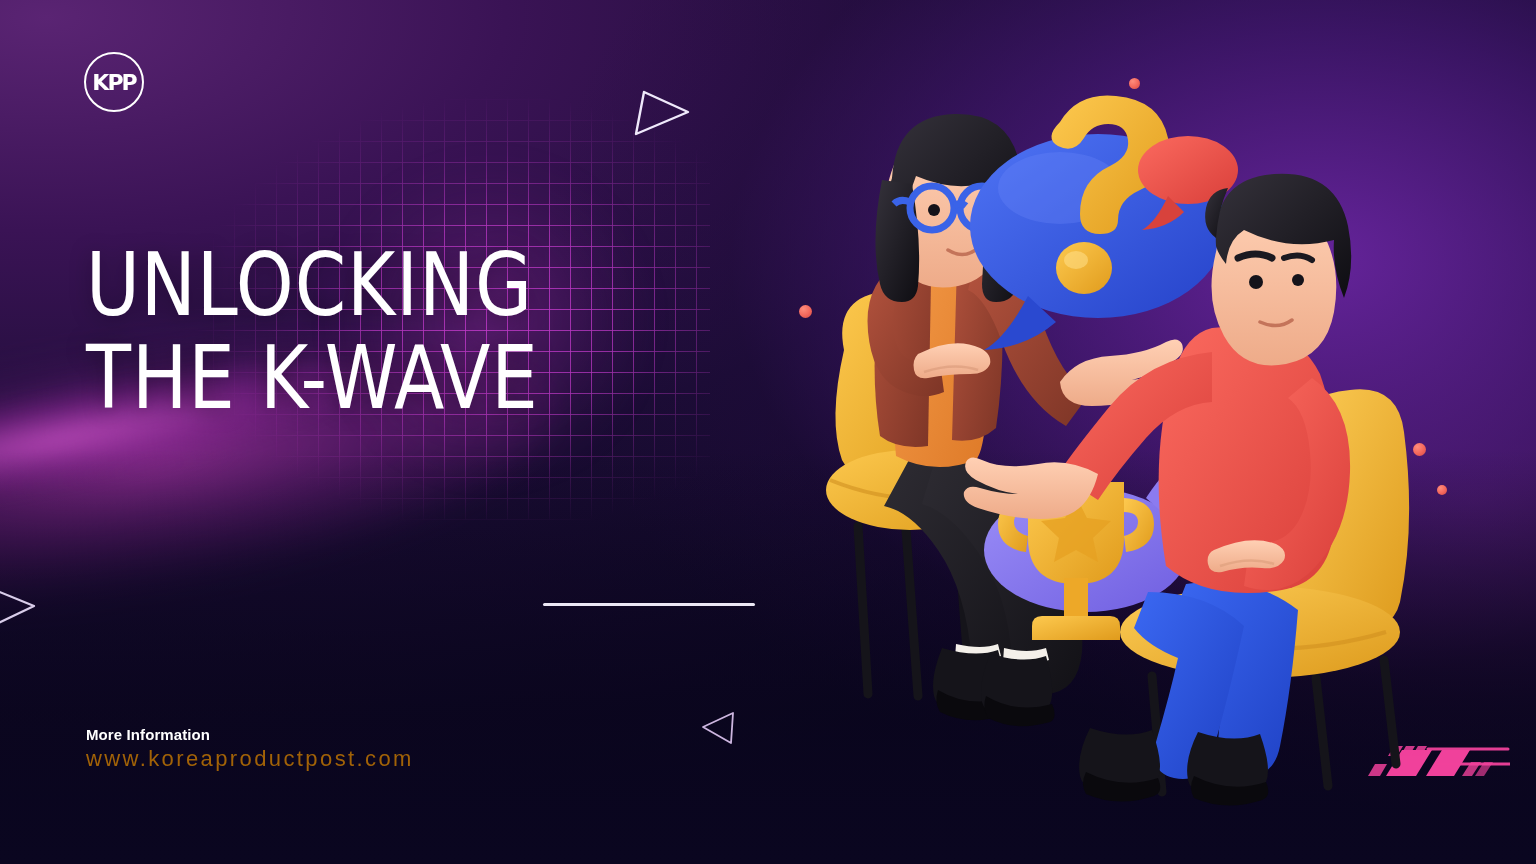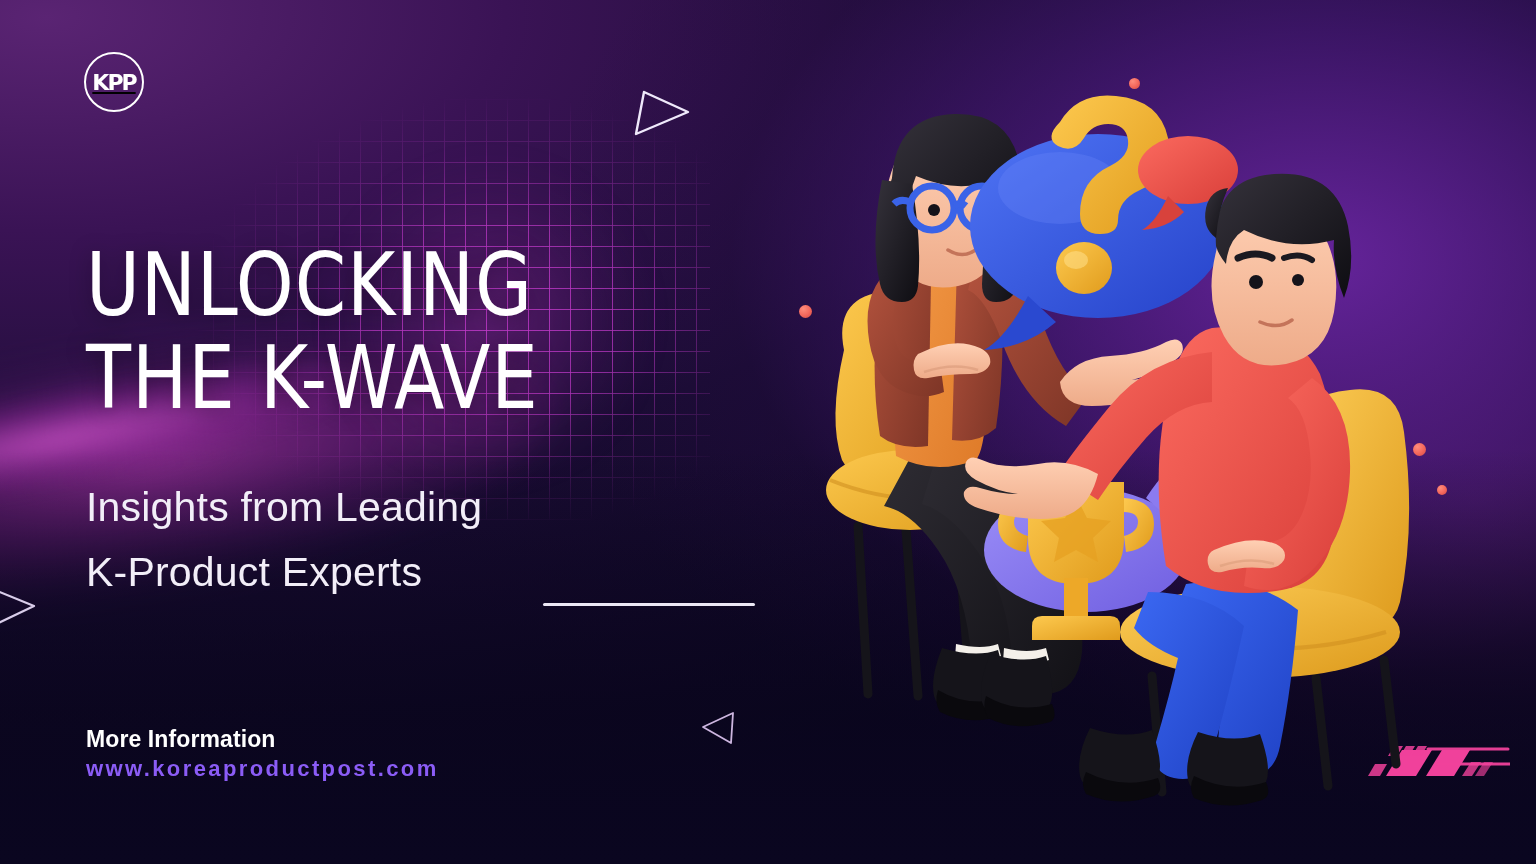--- a/index.html
+++ b/index.html
@@ -86,21 +86,21 @@
     border-radius:50%;
     background:radial-gradient(circle at 34% 30%, #ff8d7c 0%, #f4685c 52%, #cf4a44 100%);
   }
 
   
   .stripes{ position:absolute; right:26px; bottom:68px; width:168px; height:62px; }
 
   
   .logo{
     position:absolute; left:84px; top:52px;
-    display:flex; align-items:flex-end; gap:16px;text-decoration:underline;
+    display:flex; align-items:flex-end; gap:16px;
   }
   .logo-mark{
     width:60px; height:60px; border-radius:50%;
     border:2.6px solid #fff;
     display:flex; align-items:center; justify-content:center;
     position:relative;
   }
   .logo-mark .kpp{
     font-family:"DejaVu Sans", sans-serif;
     font-weight:700; font-size:22px; color:#fff;
@@ -136,25 +136,25 @@
     letter-spacing:.2px;
     white-space:pre-line;
   }
   .rule{
     position:absolute; left:543px; top:603px;
     width:212px; height:3px; background:#ece8f5;
     border-radius:2px;
   }
   .footer{ position:absolute; left:86px; top:726px; }
   .footer-title{
-    color:#fff; font-size:23px; font-weight:700; letter-spacing:.1px;
+    color:#fff; font-size:15px; font-weight:700; letter-spacing:.1px;
     margin-bottom:3px;
   }
   .footer-url{
-    color:#8b5cf6; font-size:22px; font-weight:700; letter-spacing:2.4px;
+    color:#a16207; font-size:22px; font-weight:400; letter-spacing:2.4px;
   }
 
   
   .illo{ position:absolute; left:760px; top:60px; width:776px; height:804px; }
   .illo svg{ display:block; }
 </style>
 </head>
 <body>
 
 <div class="canvas">
@@ -209,22 +209,20 @@
   </div>
 
   <div class="logo">
     <div class="logo-mark">
       <span class="kpp">KPP</span>
     </div>
   </div>
 
   <div class="headline">UNLOCKING
 THE K-WAVE</div>
-  <div class="subhead">Insights from Leading
-K-Product Experts</div>
   <div class="rule"></div>
 
   <div class="footer">
     <div class="footer-title">More Information</div>
     <div class="footer-url">www.koreaproductpost.com</div>
   </div>
 
   <div class="illo">
     <svg width="776" height="804" viewBox="0 0 776 804">
       <defs>

